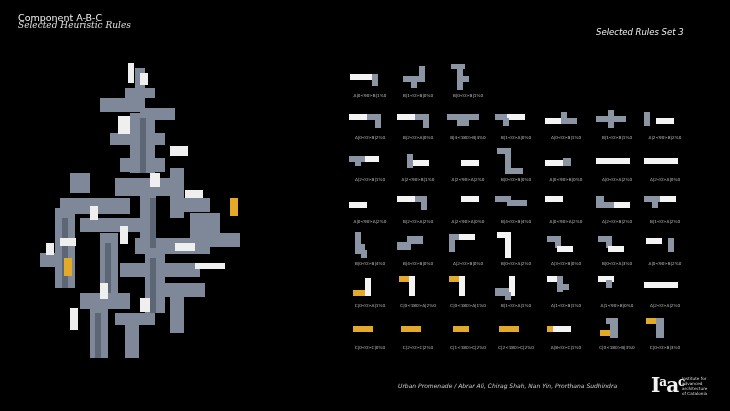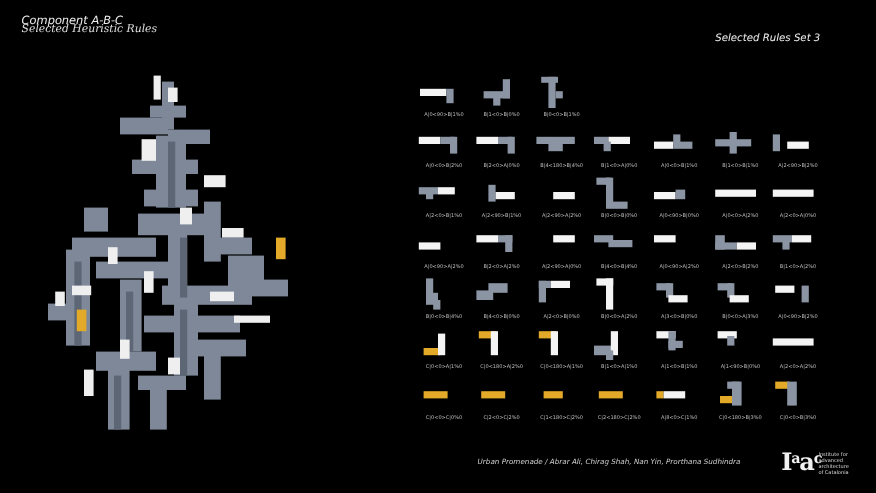--- a/index.html
+++ b/index.html
@@ -1,17 +1,17 @@
 <!DOCTYPE html>
 <html><head>
 <meta charset="utf-8">
 <style>
   html, body { margin:0; padding:0; background:#000; }
   body { width:730px; height:411px; position:relative; overflow:hidden; font-family:"DejaVu Sans", sans-serif; color:#e6e6e6; }
-  .title { position:absolute; left:18px; top:12px; font-size:9.5px; font-style:italic; color:#f0f0f0;text-align:center; }
+  .title { position:absolute; left:18px; top:12px; font-size:9.5px; color:#f0f0f0;text-align:center; }
   .subtitle { position:absolute; left:18px; top:20px; font-size:9px; font-style:italic; font-family:"DejaVu Serif", serif; color:#e0e0e0; }
   .set-title { position:absolute; left:596px; top:27px; font-size:8.5px; font-style:italic; color:#f0f0f0; }
   .model { position:absolute; left:40px; top:58px; width:230px; height:310px; }
   .rule { position:absolute; width:50px; height:42px; }
   .rule .shape { position:absolute; left:0; top:0; width:50px; height:30px; }
   .rule .label { position:absolute; left:-2px; top:31px; width:54px; text-align:center; font-size:4.2px; color:#bfbfbf; white-space:nowrap; }
   .footer { position:absolute; left:398px; top:382px; font-size:6px; font-style:italic; color:#cfcfcf; }
   .logo { position:absolute; left:651px; top:373px; font-family:"DejaVu Serif", serif; font-weight:bold; font-size:20px; color:#f2f2f2; letter-spacing:-1px; }
   .logo sup { font-size:12px; vertical-align:6px; }
   .inst { position:absolute; left:682px; top:376px; font-size:4.2px; line-height:5px; color:#dcdcdc; }

